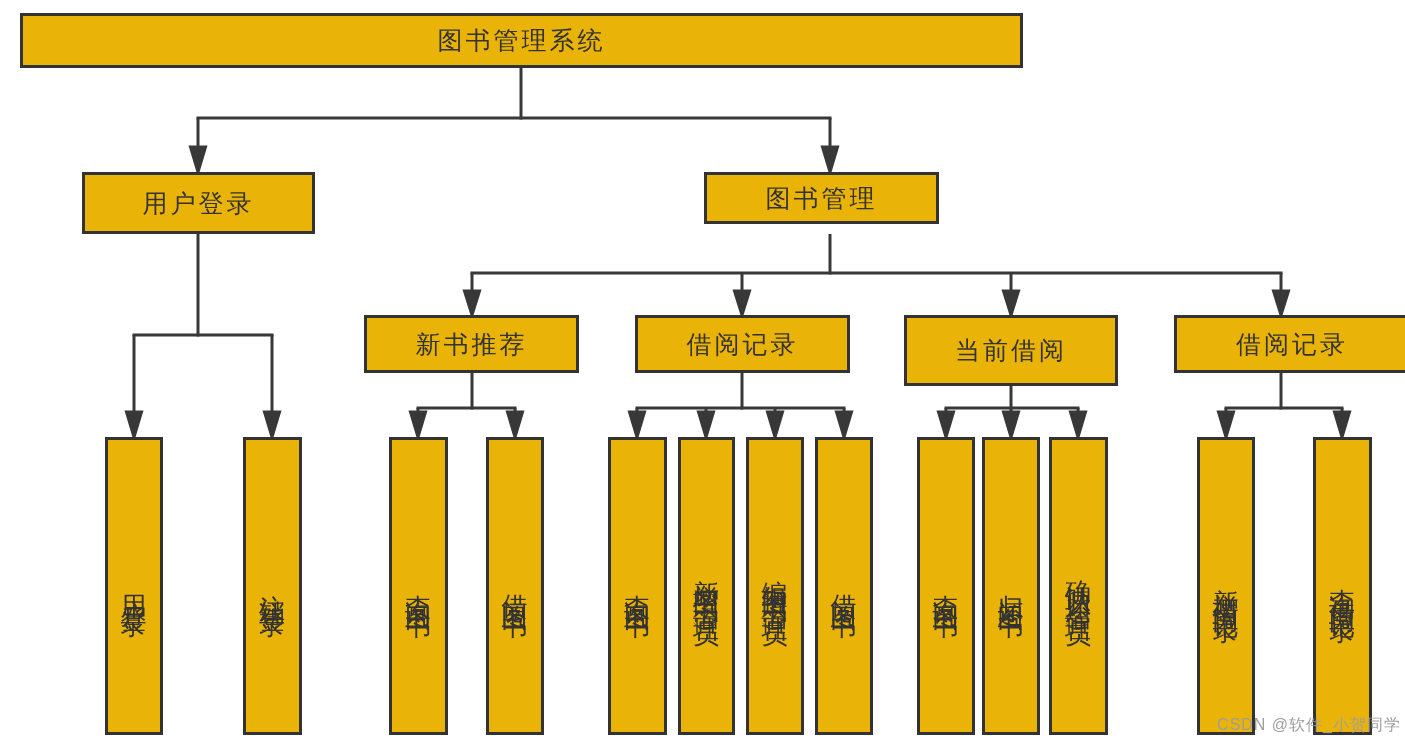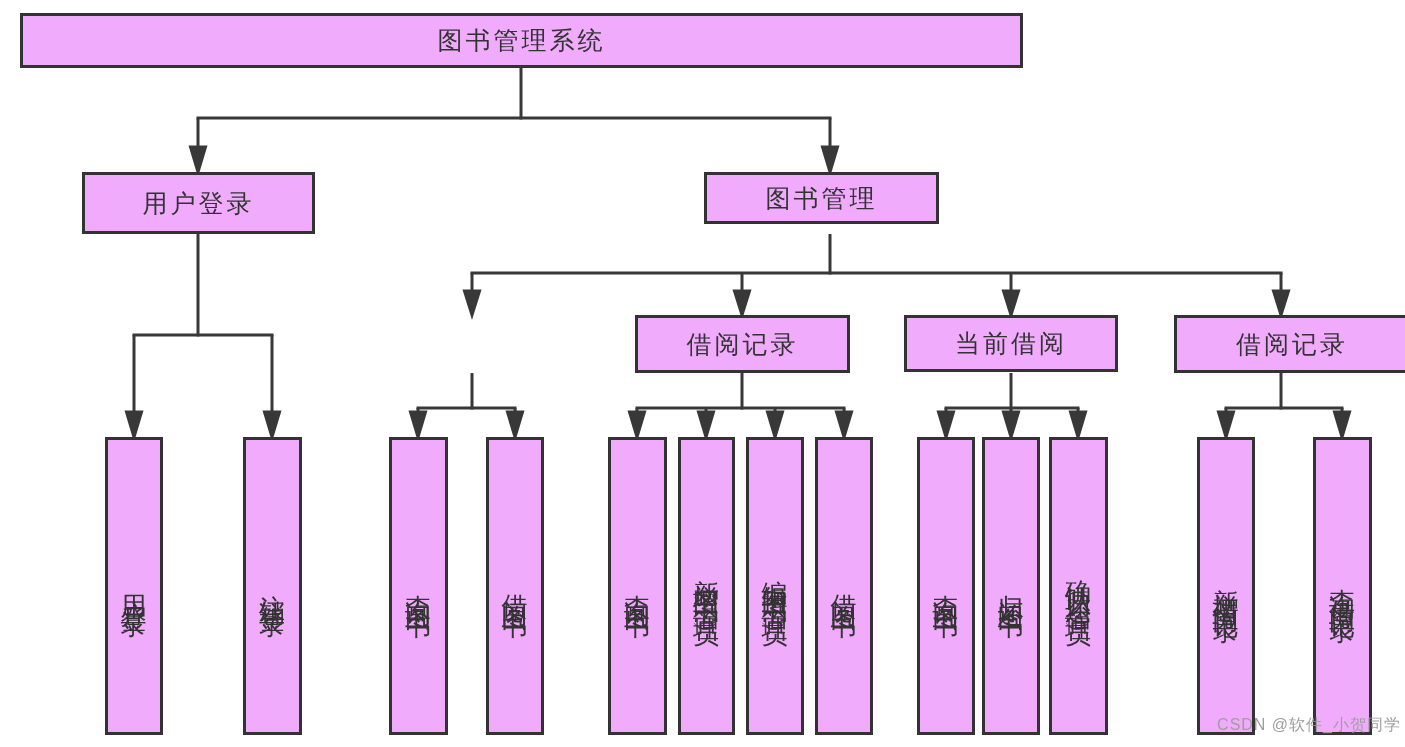--- a/index.html
+++ b/index.html
@@ -17,21 +17,21 @@
     overflow:hidden;
     font-family:"Liberation Sans","DejaVu Sans",sans-serif;
     color:var(--text);
   }
   .canvas{position:absolute;left:0;top:0;width:1405px;height:747px;}
   svg.connectors{position:absolute;left:0;top:0;}
   .box{
     position:absolute;
     box-sizing:border-box;
     border:3px solid var(--border);
-    background:#f0abfc;
+    background:#eab308;
     display:flex;
     align-items:center;
     justify-content:center;
   }
   .box.h .t{
     font-size:25px;
     letter-spacing:3px;
     white-space:nowrap;
     color:var(--text);
   }
@@ -140,24 +140,27 @@
     <span class="t">图书管理系统</span>
   </div>
 
   <div class="box h" style="left:82px;top:172px;width:233px;height:62px">
     <span class="t">用户登录</span>
   </div>
   <div class="box h" style="left:704px;top:172px;width:235px;height:52px">
     <span class="t">图书管理</span>
   </div>
 
+  <div class="box h" style="left:364px;top:315px;width:215px;height:58px">
+    <span class="t">新书推荐</span>
+  </div>
   <div class="box h" style="left:635px;top:315px;width:215px;height:58px">
     <span class="t">借阅记录</span>
   </div>
-  <div class="box h" style="left:904px;top:315px;width:214px;height:57px">
+  <div class="box h" style="left:904px;top:315px;width:214px;height:71px">
     <span class="t">当前借阅</span>
   </div>
   <div class="box h" style="left:1174px;top:315px;width:236px;height:58px">
     <span class="t">借阅记录</span>
   </div>
 
   <div class="box v" style="left:105px;top:437px;width:58px;height:298px">
     <span class="t">用户登录</span>
   </div>
   <div class="box v" style="left:243px;top:437px;width:59px;height:298px">

